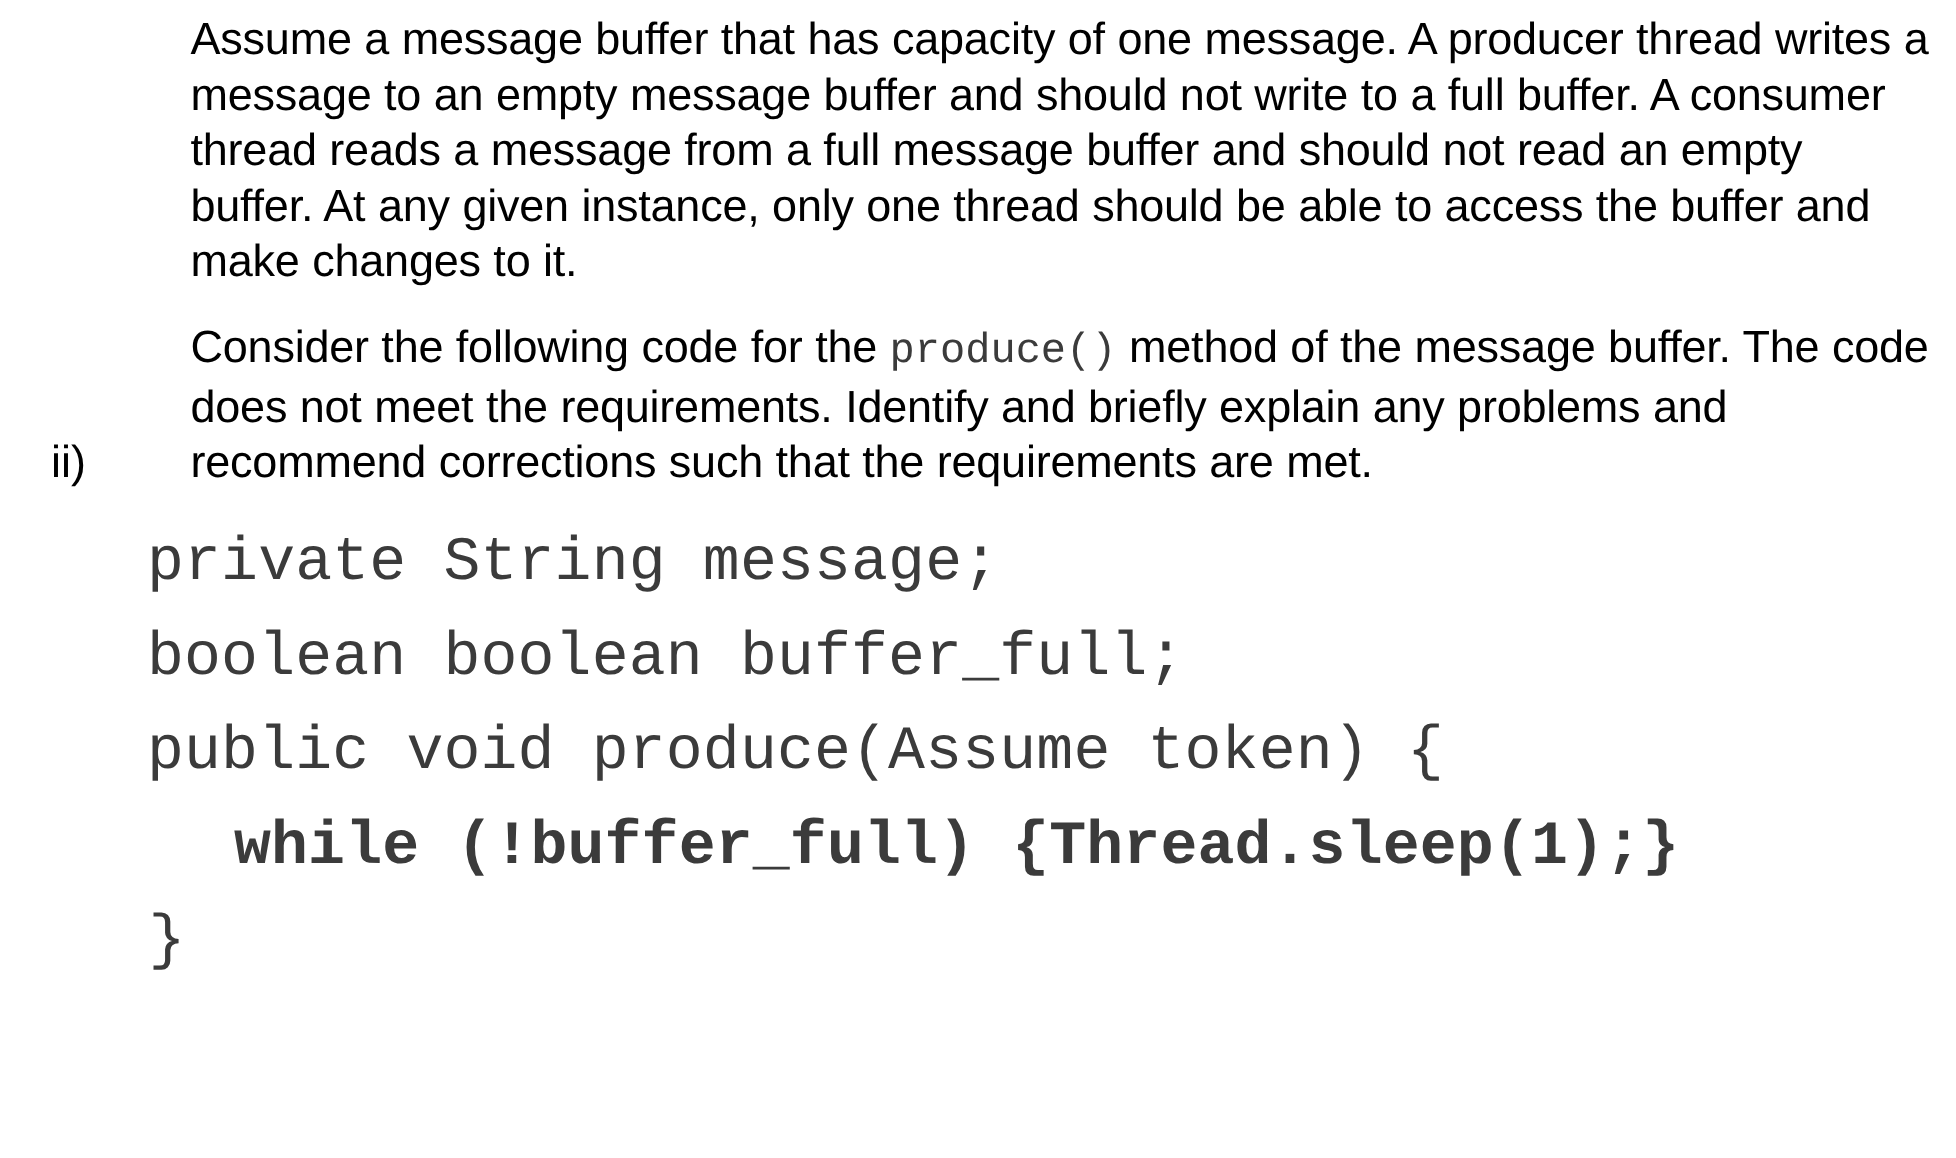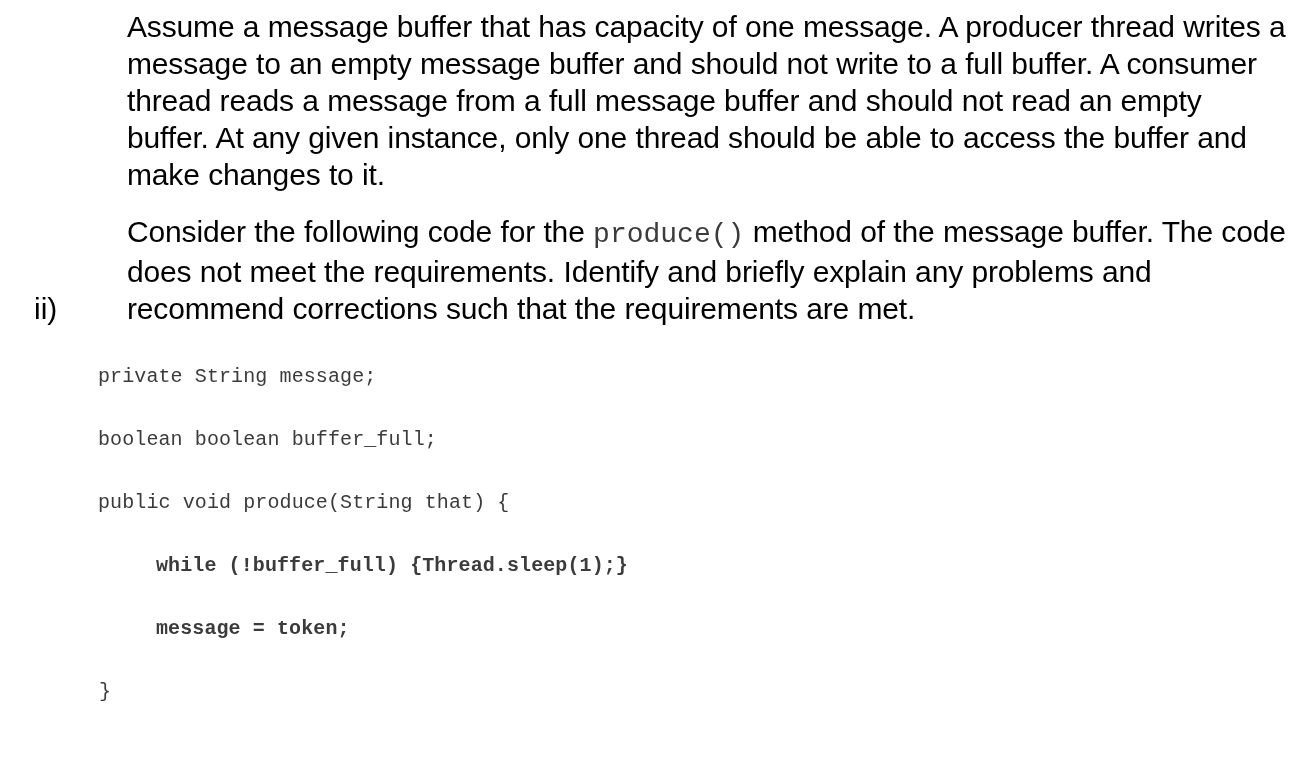--- a/index.html
+++ b/index.html
@@ -74,21 +74,21 @@
   
   .code-listing {
     position: absolute;
     left: 98px;
     top: 345px;
     width: 1100px;
   }
 
   .code-line {
     font-family: "Liberation Mono", "DejaVu Sans Mono", monospace;
-    font-size: 20px;
+    font-size: 41px;
     line-height: 63px;
     height: 63px;
     color: #3b3b3b;
     white-space: pre;
     letter-spacing: 0.1px;
   }
 
   .code-line.indent-1 {
     padding-left: 58px;
     font-weight: bold;
@@ -111,19 +111,18 @@
         <div class="para second">
           <span>Consider the following code for the </span><span class="inline-code">produce()</span><span> method of the message buffer. The code does not meet the requirements. Identify and briefly explain any problems and recommend corrections such that the requirements are met.</span>
         </div>
       </div>
     </div>
   </div>
 
   <div class="code-listing">
     <div class="code-line">private String message;</div>
     <div class="code-line">boolean boolean buffer_full;</div>
-    <div class="code-line">public void produce(String that) {</div>
+    <div class="code-line">public void produce(Assume token) {</div>
     <div class="code-line indent-1">while (!buffer_full) {Thread.sleep(1);}</div>
-    <div class="code-line indent-1">message = token;</div>
     <div class="code-line closing">}</div>
   </div>
 
 </div>
 
 </body></html>

